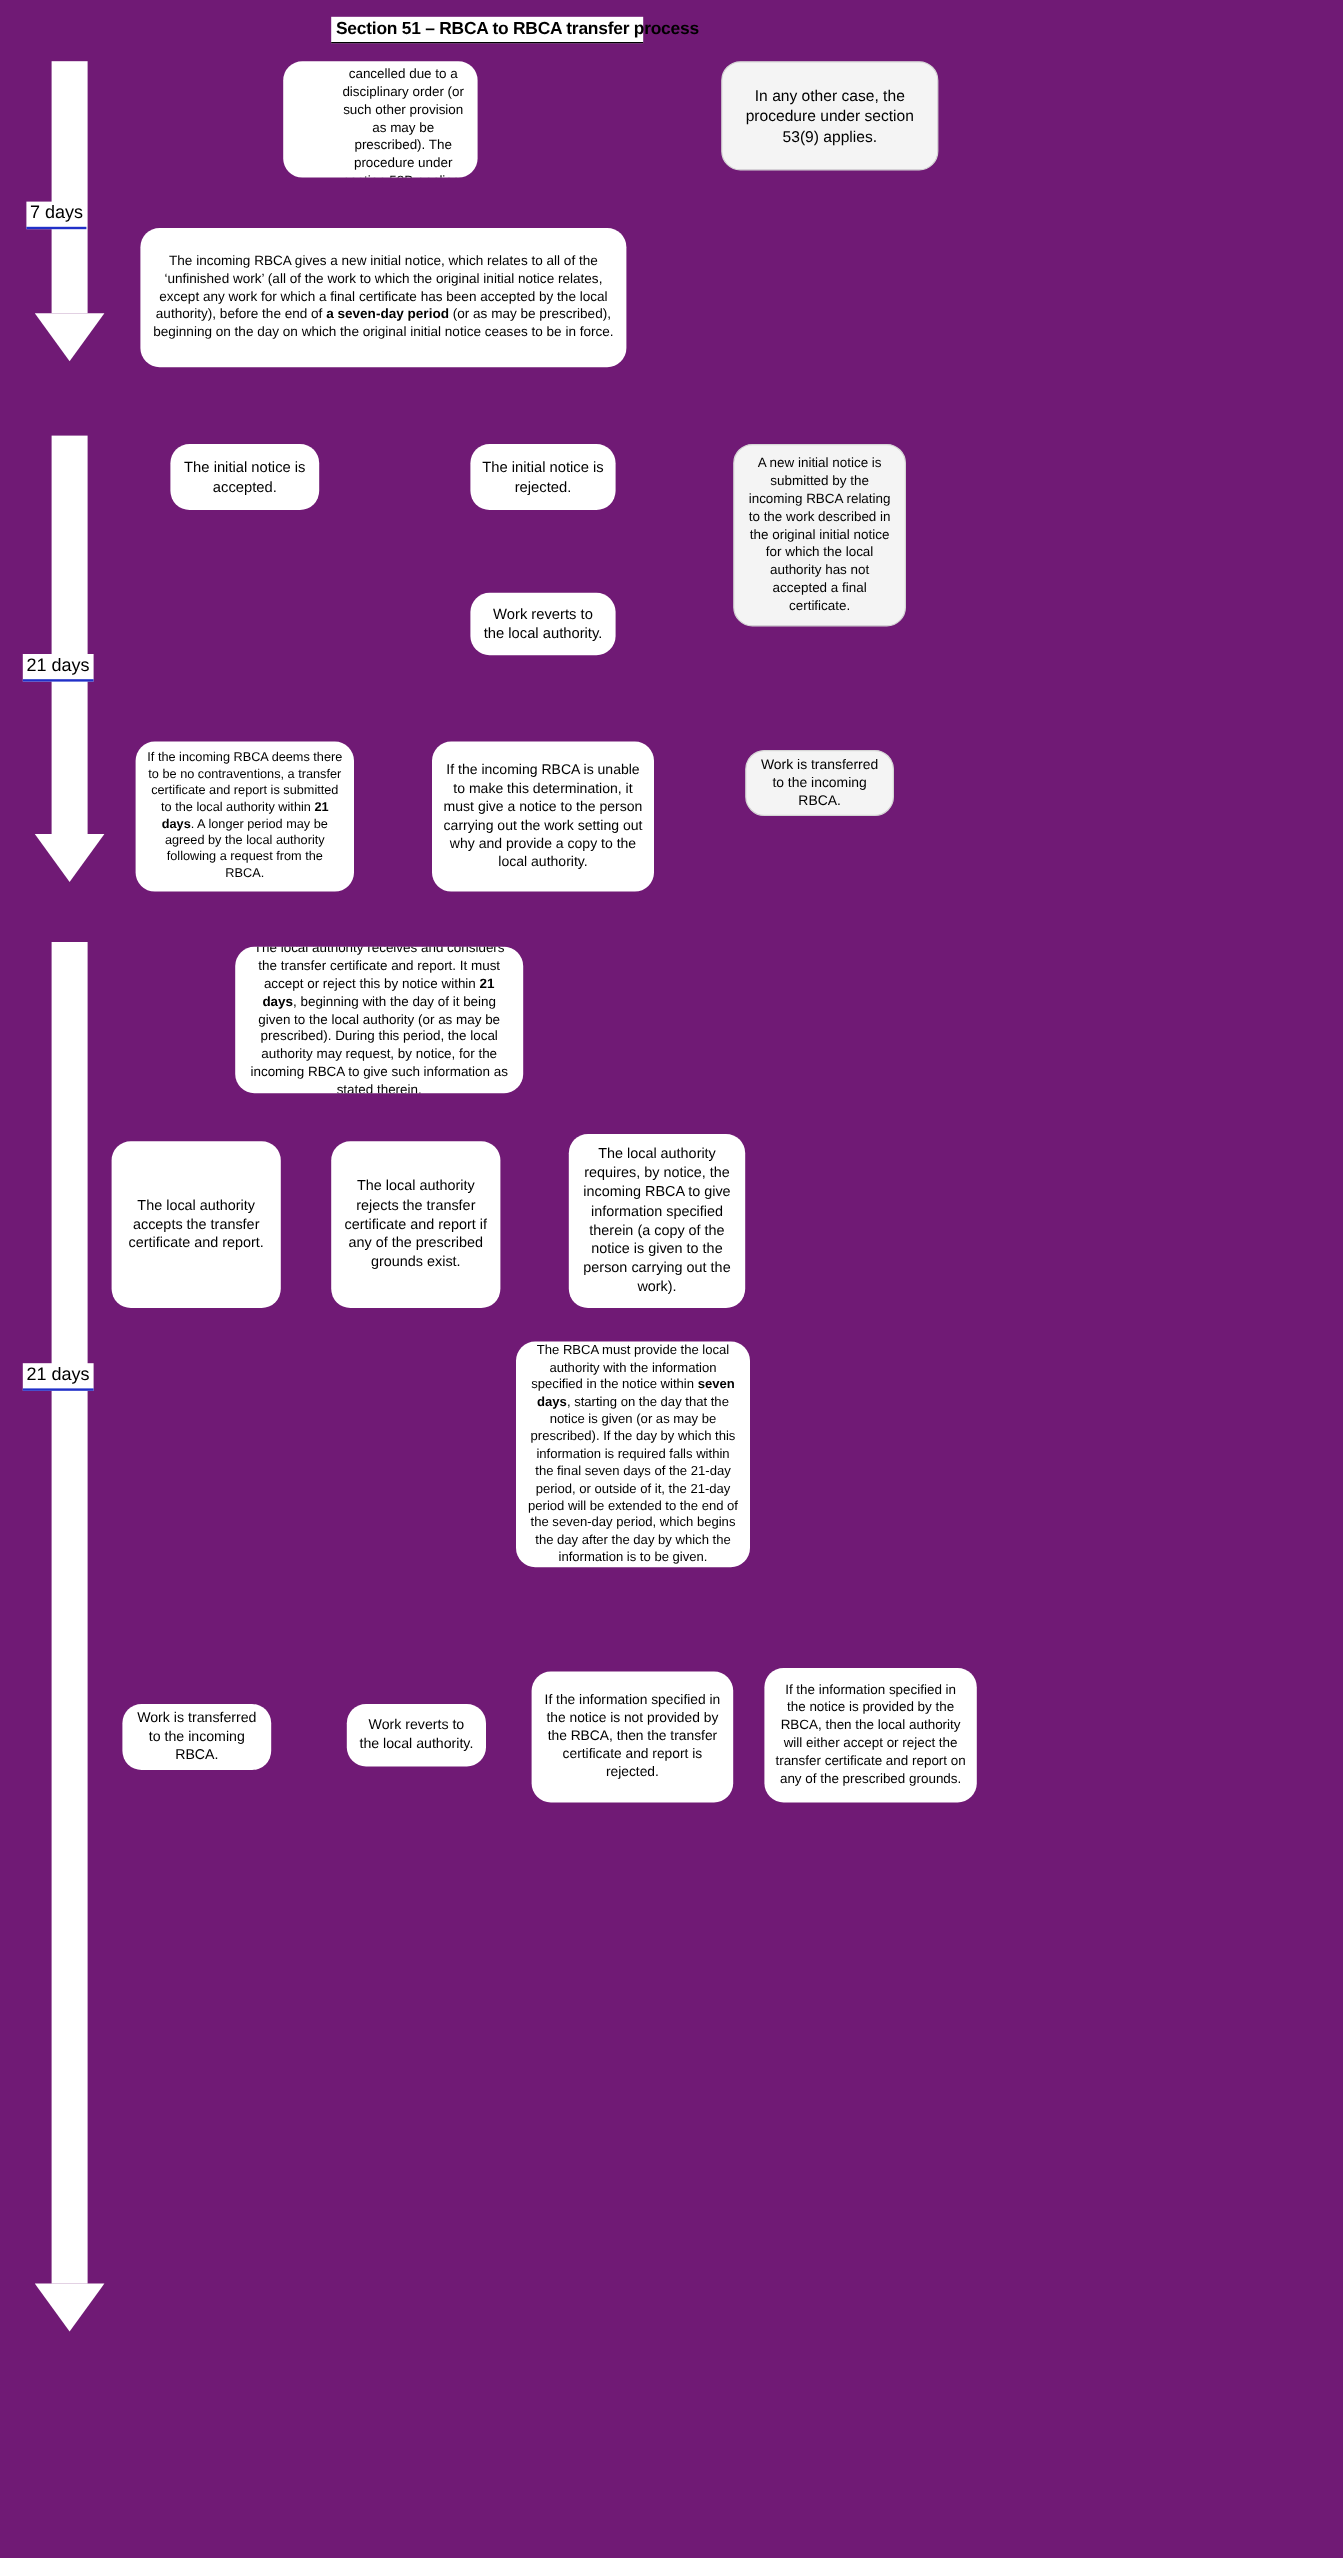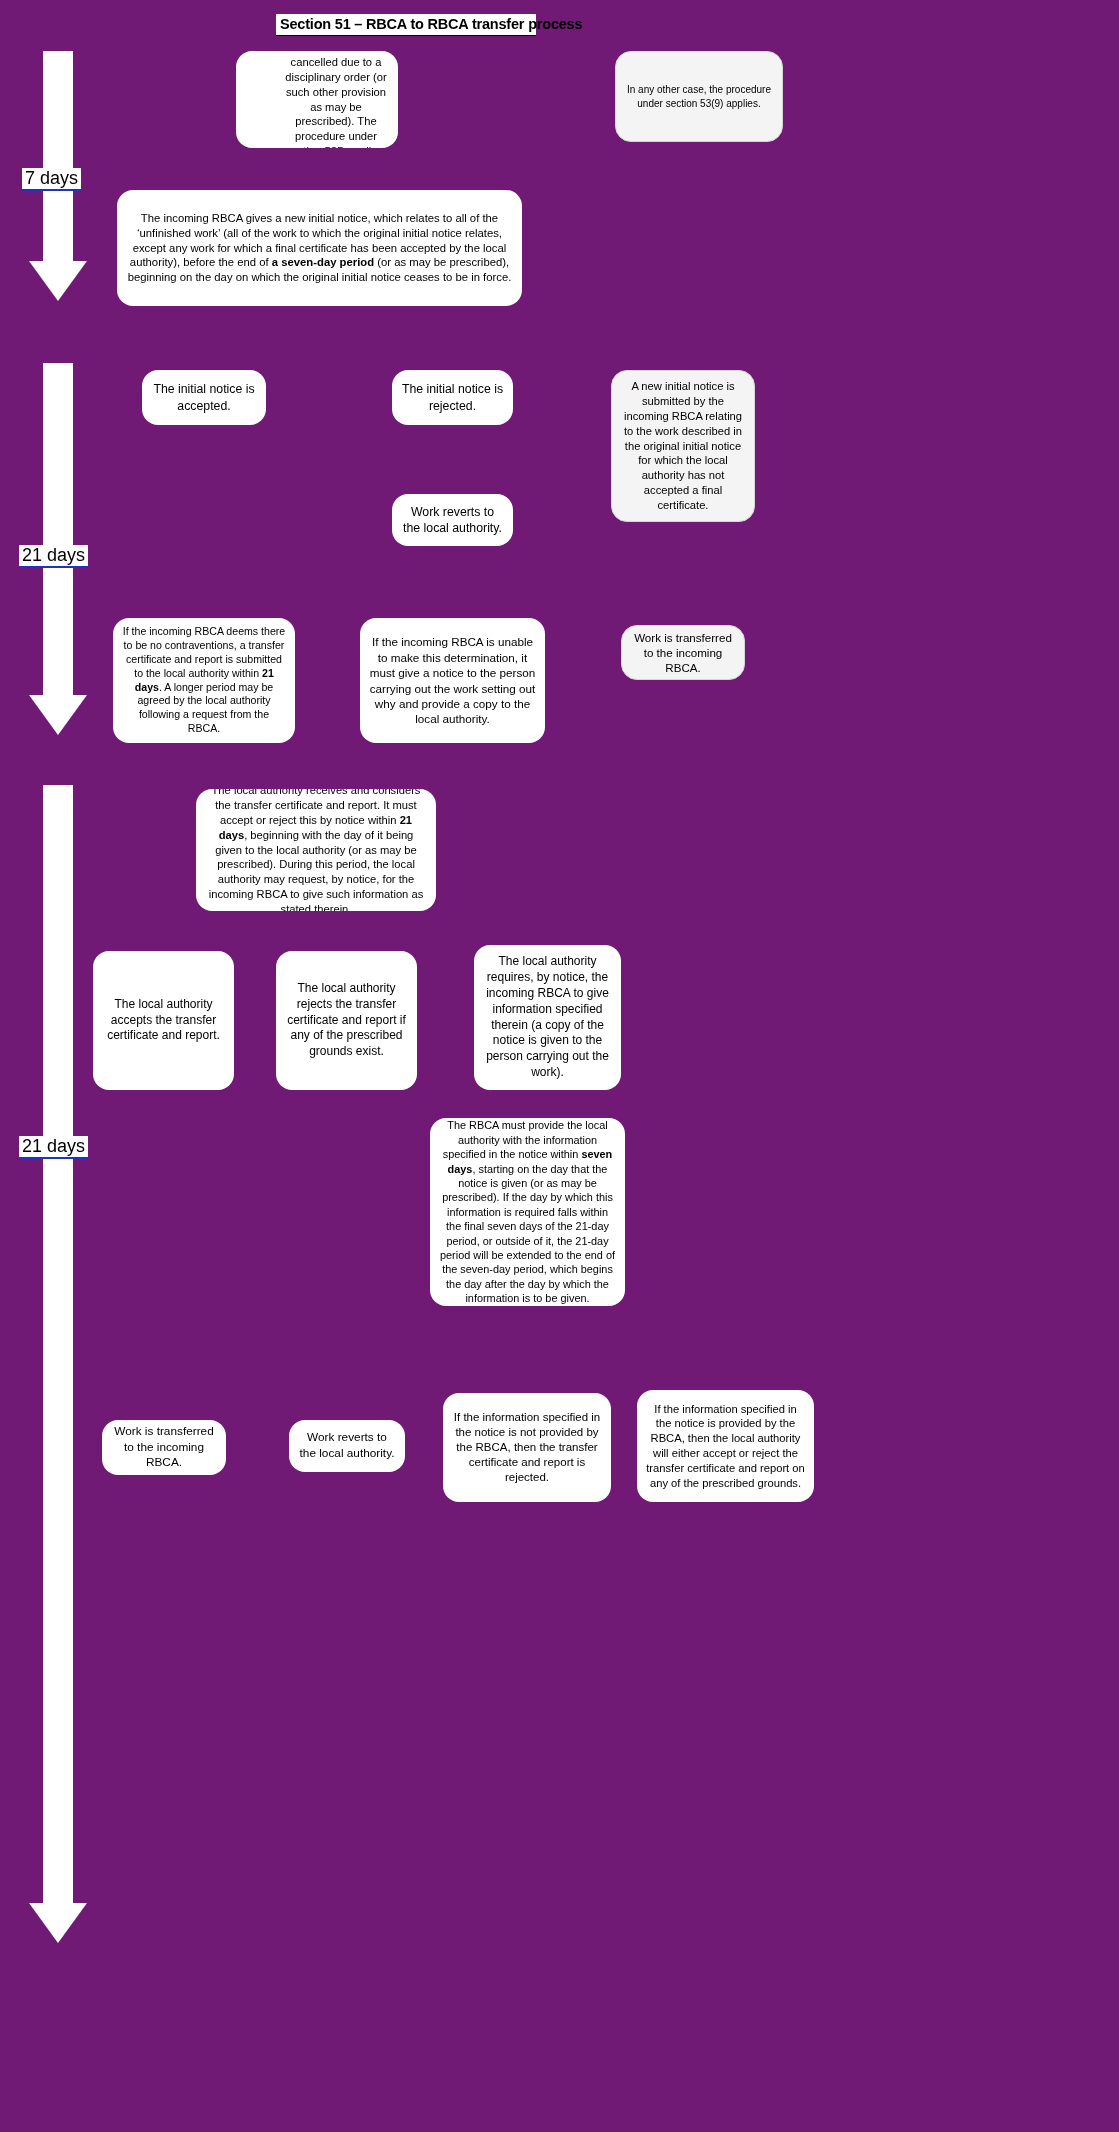--- a/index.html
+++ b/index.html
@@ -78,21 +78,21 @@
     border-left: 29px solid transparent;
     border-right: 29px solid transparent;
     border-top: 40px solid #ffffff;
   }
 
   
   .daylabel {
     position: absolute;
     background: #ffffff;
     color: #000000;
-    font-size: 18px;
+    font-size: 15px;
     line-height: 20px;
     padding: 0 3px 1px 3px;
     border-bottom: 2px solid #2130c8;
     white-space: nowrap;
     z-index: 5;
     font-family: "Liberation Sans", sans-serif;
   }
 </style>
 </head>
 <body>
@@ -127,21 +127,21 @@
   <div class="daylabel" style="left:22px; top:168px;">7 days</div>
 
   <div class="daylabel" style="left:19px; top:545px;">21 days</div>
 
   <div class="daylabel" style="left:19px; top:1136px;">21 days</div>
 
   <div class="box" style="left:236px; top:51px; width:162px; height:97px; font-size:11.2px;padding-left:47px;">
     <span class="t">The initial notice is cancelled due to a disciplinary order (or such other provision as may be prescribed). The procedure under section 53B applies.</span>
   </div>
 
-  <div class="box grey" style="left:601px; top:51px; width:168px; height:91px; font-size:10px;margin-left:14px;">
+  <div class="box grey" style="left:601px; top:51px; width:181px; height:91px; font-size:13px;">
     <span class="t">In any other case, the procedure under section 53(9) applies.</span>
   </div>
 
   <div class="box" style="left:117px; top:190px; width:405px; height:116px; font-size:11.3px;">
     <span class="t"><span>The incoming RBCA gives a new initial notice, which relates to all of the ‘unfinished work’ (all of the work to which the original initial notice relates, except any work for which a final certificate has been accepted by the local authority), before the end of </span><b>a seven-day period</b><span> (or as may be prescribed), beginning on the day on which the original initial notice ceases to be in force.</span></span>
   </div>
 
 
   <div class="box" style="left:142px; top:370px; width:124px; height:55px; font-size:12.3px;">
     <span class="t">The initial notice is accepted.</span>

